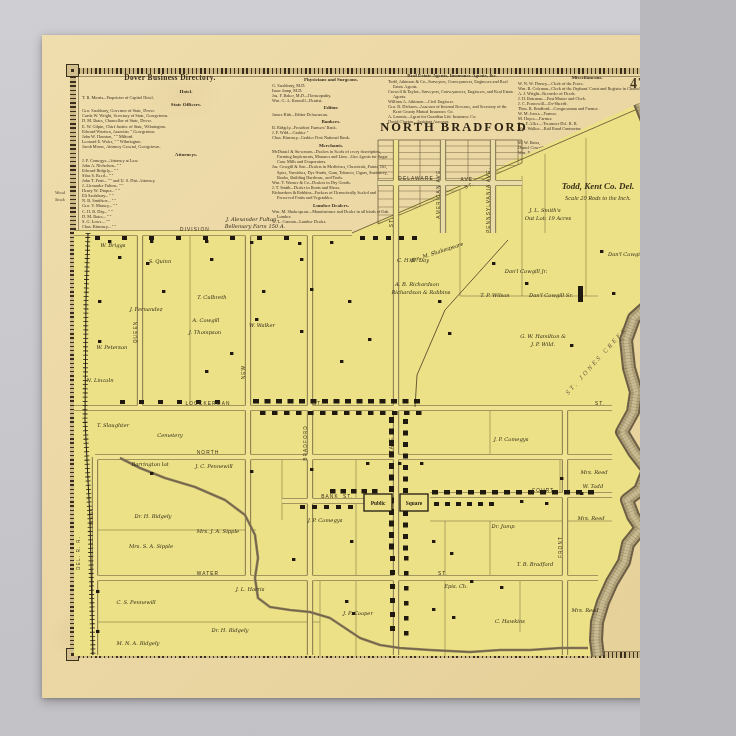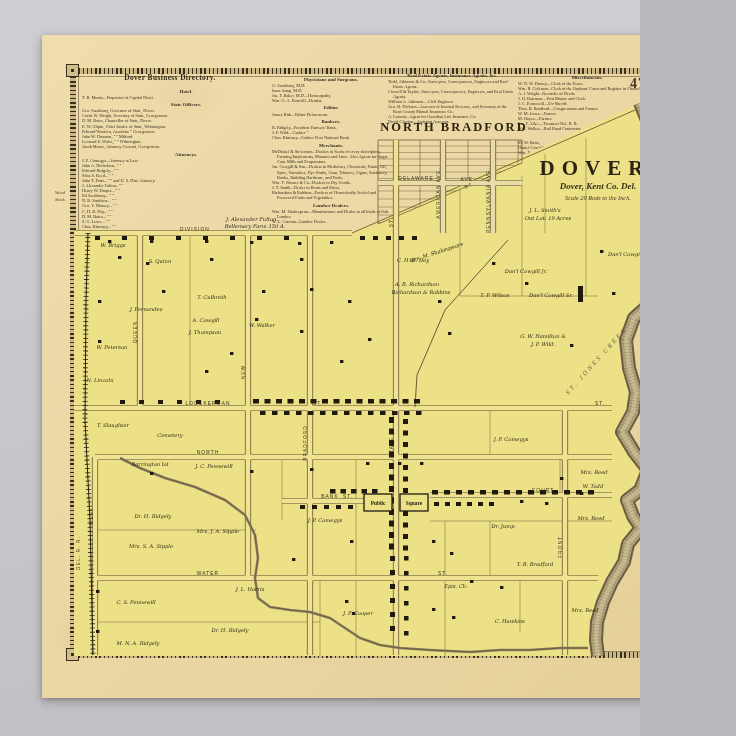--- a/index.html
+++ b/index.html
@@ -452,19 +452,18 @@
       <text x="417" y="286" class="ow" transform="">A. B. Richardson</text>
       <text x="421" y="294" class="ow" transform="">Richardson &amp; Robbins</text>
       <text x="495" y="297" class="ow" transform="">T. P. Wilson</text>
       <text x="545" y="212" class="ow" transform="">J. L. Smith's</text>
       <text x="548" y="220" class="ow" transform="">Out Lot: 19 Acres</text>
       <text x="598" y="362" class="ck" transform="rotate(-48 598 362)">ST. JONES CREEK</text>
       <text x="80" y="600" class="st" transform="rotate(-90 80 600)"></text>
     </svg>
 
   <div class="nb-title">NORTH BRADFORD</div>
-  <div class="map-title">DOVER</div>
-  <div class="map-subtitle">Dover, Kent Co. Del.</div>
+  <div class="map-subtitle">Todd, Kent Co. Del.</div>
   <div class="map-scale">Scale 20 Rods to the Inch.</div>
   <div class="pgnum" style="left:630px;top:76px;">47</div>
   <div class="margin-note" style="left:55px;top:190px;">Wood</div>
   <div class="margin-note" style="left:55px;top:197px;">Stock</div>
 </div>
 
 </body></html>

